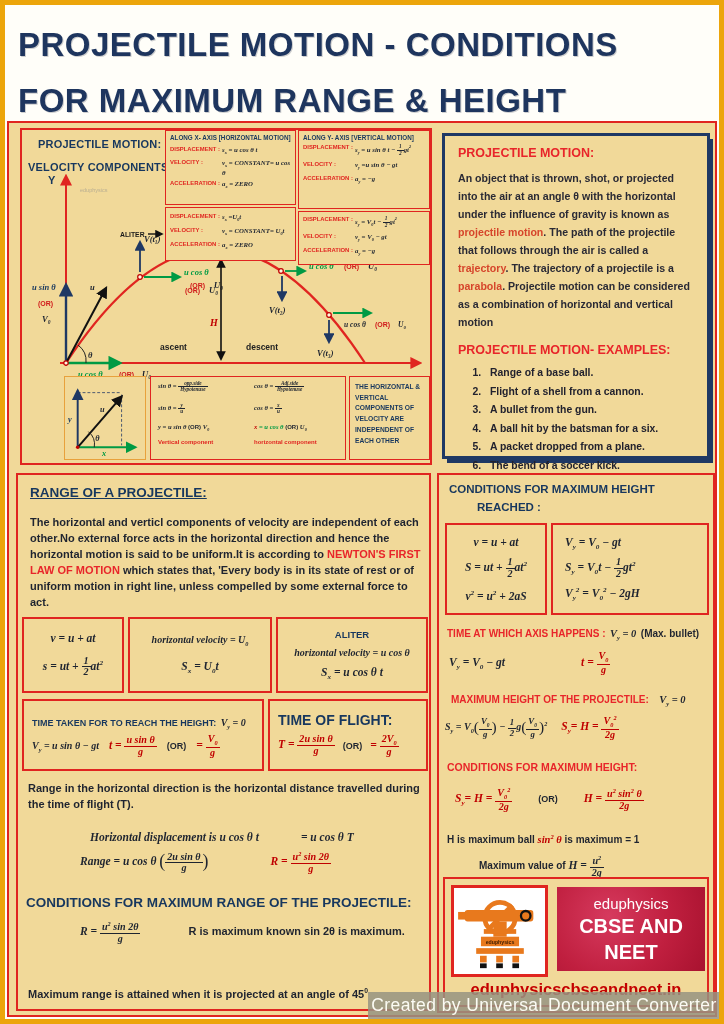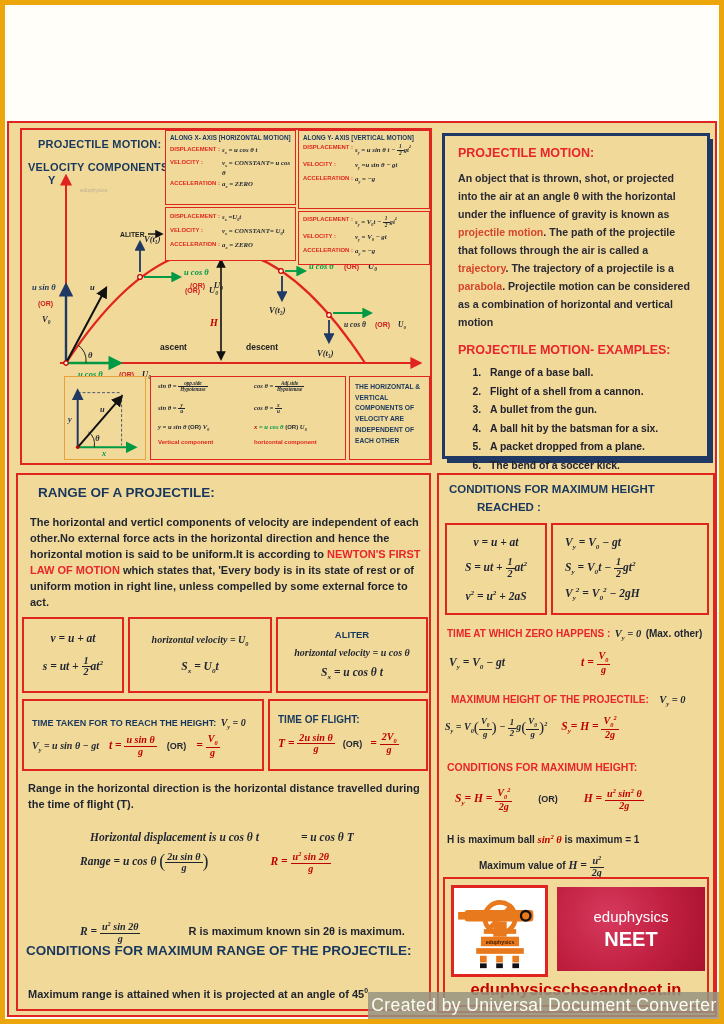--- a/index.html
+++ b/index.html
@@ -81,20 +81,24 @@
   .t-y{font:700 11px "Liberation Sans",sans-serif;fill:#17375E;}
   .t-aliter{font:700 6.8px "Liberation Sans",sans-serif;fill:#1a1a1a;}
   .t-small{font:italic 700 7.5px "Liberation Serif",serif;fill:#1E2430;}
   .pt{fill:#FFF6DC;stroke:#C00000;stroke-width:1.2;}
 </style>
 </head>
 <body>
 
 <div class="poster">
 
+  <div class="title">
+    <div>PROJECTILE MOTION - CONDITIONS</div>
+    <div>FOR MAXIMUM RANGE &amp; HEIGHT</div>
+  </div>
 
   <div class="main">
 
     <section class="panel velocity">
 
       <svg class="diagram" viewBox="0 0 408 333">
         <defs>
           <marker id="mr" viewBox="0 0 10 10" refX="8" refY="5" markerWidth="6" markerHeight="6" orient="auto-start-reverse">
               <path d="M0,0L10,5L0,10z" fill="#E02520"></path>
             </marker>
@@ -310,21 +314,21 @@
         <li>Range of a base ball.</li>
         <li>Flight of a shell from a cannon.</li>
         <li>A bullet from the gun.</li>
         <li>A ball hit by the batsman for a six.</li>
         <li>A packet dropped from a plane.</li>
         <li>The bend of a soccer kick.</li>
       </ol>
     </section>
 
     <section class="panel range">
-      <h2 class="rh" style="left:20px;top:10px;">RANGE OF A PROJECTILE:</h2>
+      <h2 class="rh" style="left:12px;top:10px;text-decoration:underline;">RANGE OF A PROJECTILE:</h2>
       <p class="rp" style="left:12px;top:40px;width:392px;"><span>The horizontal and verticl components of velocity are independent of each other.No external force acts in the horizontal direction and hence the horizontal motion is said to be uniform.It is according to </span><span class="redseg">NEWTON'S FIRST LAW OF MOTION</span><span> which states that, 'Every body is in its state of rest or  of uniform motion in  right line, unless compelled by some external force to act.</span></p>
 
       <div class="rbox" style="left:4px;top:142px;width:102px;height:76px;">
         <span class="m f11">v = u + at</span>
         <span class="m f11">s = ut + <span class="frac">
               <span class="num">1</span>
               <span class="den">2</span>
             </span>at<sup>2</sup></span>
       </div>
       <div class="rbox" style="left:110px;top:142px;width:144px;height:76px;">
@@ -346,21 +350,21 @@
                 <span class="den">g</span>
               </span></span>
           <span class="orb">(OR)</span>
           <span class="m redb f11">= <span class="frac">
                 <span class="num">V<sub>0</sub></span>
                 <span class="den">g</span>
               </span></span>
         </div>
       </div>
       <div class="rbox" style="left:250px;top:224px;width:160px;height:72px;align-items:flex-start;padding:6px 8px;">
-        <div class="tb-title" style="font-size:10px;">TIME OF FLIGHT:</div>
+        <div class="tb-title" style="font-size:14px;">TIME OF FLIGHT:</div>
         <div style="display:flex;gap:8px;align-items:center;">
           <span class="m redb f11">T = <span class="frac">
                 <span class="num">2u sin θ</span>
                 <span class="den">g</span>
               </span></span>
           <span class="orb">(OR)</span>
           <span class="m redb f11">= <span class="frac">
                 <span class="num">2V<sub>0</sub></span>
                 <span class="den">g</span>
               </span></span>
@@ -370,21 +374,21 @@
       <p class="rp" style="left:10px;top:306px;width:398px;">Range in the horizontal direction is the  horizontal distance travelled during the time of flight (T).</p>
       <div class="trow" style="left:72px;top:352px;"><span class="m f11">Horizontal displacement  is  u cos θ t</span><span class="m f11" style="margin-left:42px;">=  u cos θ  T</span></div>
       <div class="trow" style="left:62px;top:376px;"><span class="m f11">Range = u cos θ  <span class="pr">(</span><span class="frac">
               <span class="num">2u sin θ</span>
               <span class="den">g</span>
             </span><span class="pr">)</span></span><span class="m redb f11" style="margin-left:62px;">R = <span class="frac">
               <span class="num">u<sup>2</sup> sin 2θ</span>
               <span class="den">g</span>
             </span></span></div>
 
-      <h2 class="rh" style="left:8px;top:420px;margin-top:48px;">CONDITIONS FOR MAXIMUM RANGE OF THE PROJECTILE:</h2>
+      <h2 class="rh" style="left:8px;top:420px;">CONDITIONS FOR MAXIMUM RANGE OF THE PROJECTILE:</h2>
       <div class="trow" style="left:62px;top:446px;"><span class="m f11">R = <span class="frac">
               <span class="num">u<sup>2</sup> sin 2θ</span>
               <span class="den">g</span>
             </span></span><span class="sans-d" style="margin-left:48px;">R is maximum known  sin 2θ  is maximum.</span></div>
       <div class="trow sans-d" style="left:10px;top:512px;font-weight:700;">Maximum range is attained when it is  projected at an angle of 45<sup>0</sup></div>
     </section>
 
     <section class="panel height">
       <h2 class="hh" style="left:10px;top:8px;">CONDITIONS FOR MAXIMUM HEIGHT</h2>
       <h2 class="hh" style="left:10px;top:26px;padding-left:28px;">REACHED :</h2>
@@ -399,21 +403,21 @@
       </div>
       <div class="rbox" style="left:112px;top:48px;width:158px;height:92px;align-items:flex-start;padding:4px 12px;">
         <span class="m f11">V<sub>y</sub> = V<sub>0</sub> − gt</span>
         <span class="m f11">S<sub>y</sub> = V<sub>0</sub>t − <span class="frac">
               <span class="num">1</span>
               <span class="den">2</span>
             </span>gt<sup>2</sup></span>
         <span class="m f11">V<sub>y</sub><sup>2</sup> = V<sub>0</sub><sup>2</sup> − 2gH</span>
       </div>
 
-      <div class="trow" style="left:8px;top:148px;"><span class="hr" style="position:static;">TIME AT WHICH ZERO HAPPENS :</span> <span class="m" style="font-size:10.5px;">V<sub>y</sub> = 0</span> <span class="hsans" style="font-weight:600;">(Max. other)</span></div>
+      <div class="trow" style="left:8px;top:148px;"><span class="hr" style="position:static;">TIME AT WHICH AXIS HAPPENS :</span> <span class="m" style="font-size:10.5px;">V<sub>y</sub> = 0</span> <span class="hsans" style="font-weight:600;">(Max. bullet)</span></div>
       <div class="trow" style="left:10px;top:176px;"><span class="m f11">V<sub>y</sub> = V<sub>0</sub> − gt</span><span class="m redb f11" style="margin-left:76px;">t =  <span class="frac">
               <span class="num">V<sub>0</sub></span>
               <span class="den">g</span>
             </span></span></div>
 
       <div class="trow" style="left:12px;top:214px;"><span class="hr" style="position:static;">MAXIMUM HEIGHT OF THE PROJECTILE:</span> <span class="m" style="font-size:10.5px;margin-left:6px;">V<sub>y</sub> = 0</span></div>
       <div class="trow" style="left:6px;top:240px;"><span class="m" style="font-size:10px;">S<sub>y</sub> = V<sub>0</sub><span class="pr">(</span><span class="frac">
               <span class="num">V<sub>0</sub></span>
               <span class="den">g</span>
             </span><span class="pr">)</span> − <span class="frac">
@@ -458,20 +462,21 @@
             <rect x="24" y="68" width="7" height="7" fill="#E8791D"></rect>
               <rect x="41" y="68" width="7" height="7" fill="#E8791D"></rect>
               <rect x="58" y="68" width="7" height="7" fill="#E8791D"></rect>
             <rect x="24" y="76" width="7" height="5" fill="#111"></rect>
               <rect x="41" y="76" width="7" height="5" fill="#111"></rect>
               <rect x="58" y="76" width="7" height="5" fill="#111"></rect>
           </svg>
         </div>
         <div class="crimson">
           <div class="cr1">eduphysics</div>
+          <div class="cr2">CBSE AND</div>
           <div class="cr2">NEET</div>
         </div>
         <div class="site">eduphysicscbseandneet.in</div>
       </div>
     </section>
 
   </div>
 
   <div class="footerbar">Created by Universal Document Converter</div>
 </div>

